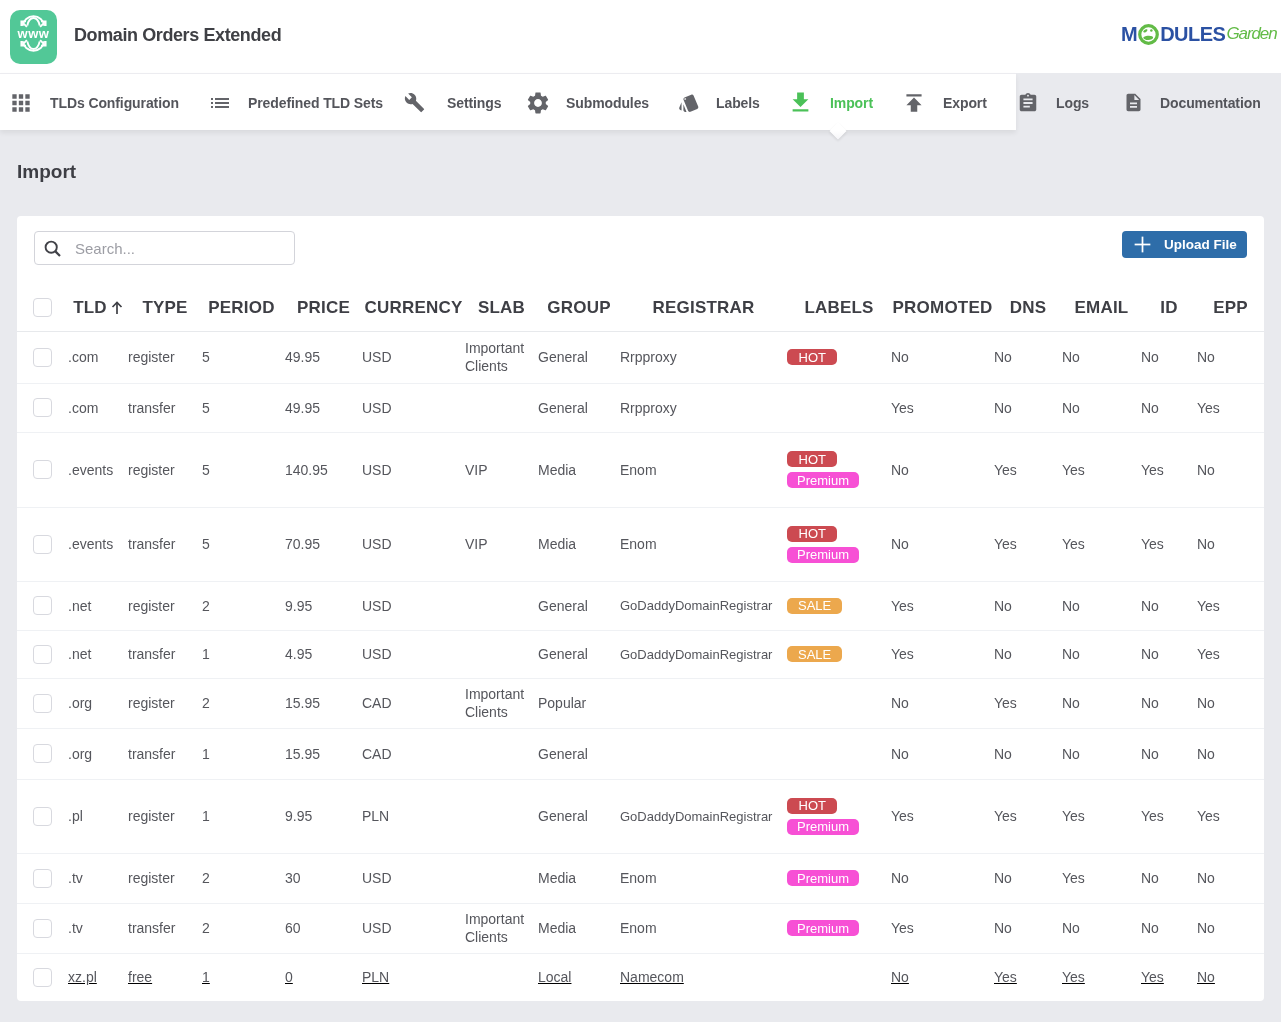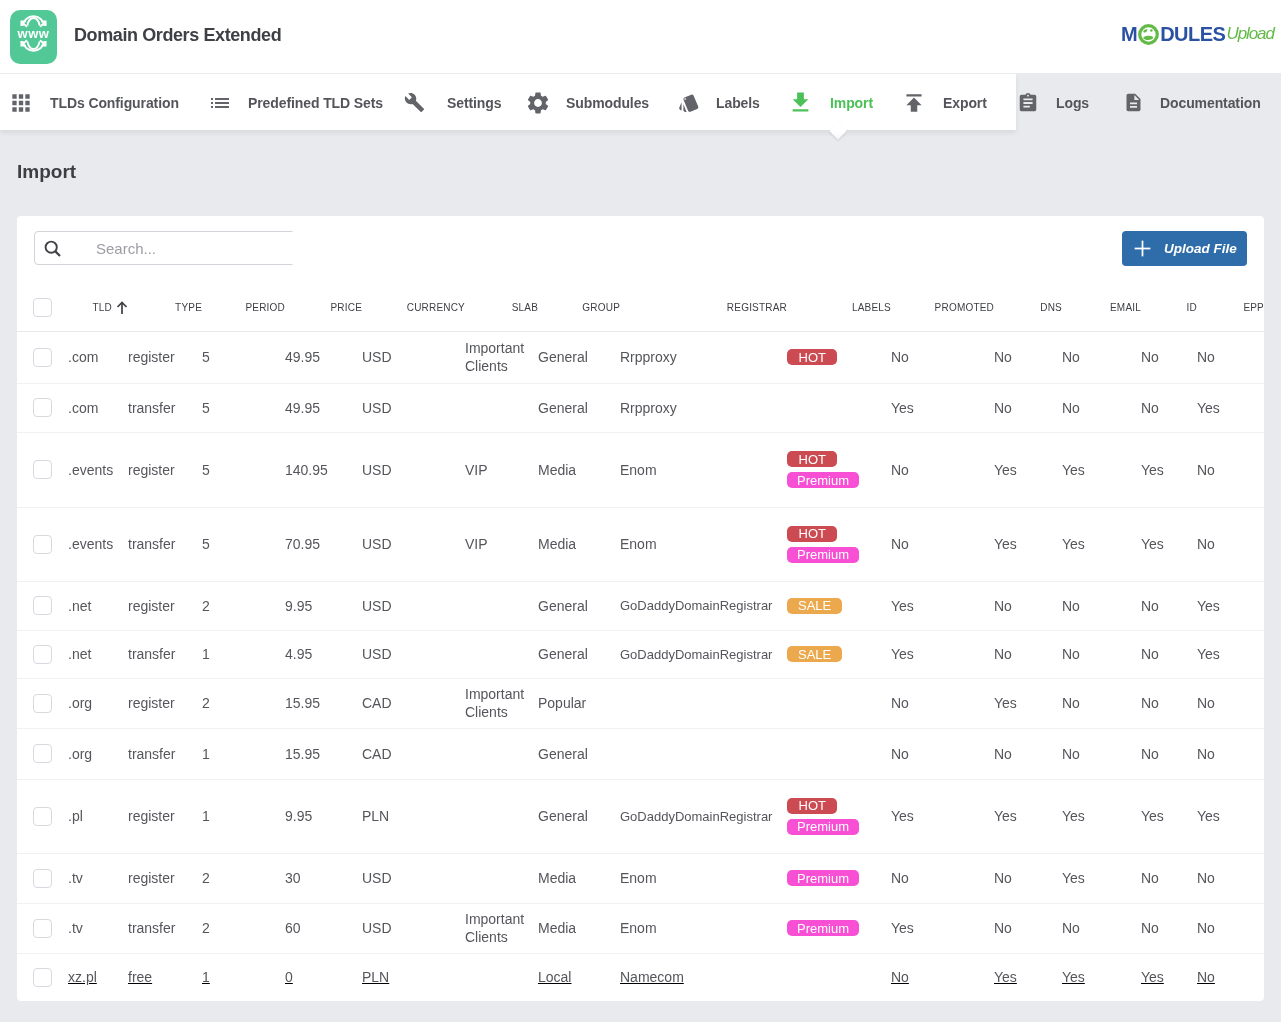--- a/index.html
+++ b/index.html
@@ -9,26 +9,26 @@
 .modtitle { position:absolute; left:74px; top:25px; font-size:18px; letter-spacing:-0.4px; font-weight:bold; color:#3f4045; }
 .mglogo { position:absolute; left:1121px; top:21px; height:26px; display:flex; align-items:center; }
 .navbar { position:absolute; left:0; top:73px; width:1016px; height:57px; background:#fff; border-top:1px solid #ececf0; box-shadow:0 3px 5px rgba(0,0,0,0.07); z-index:2; }
 .navitem { position:absolute; top:0; height:57px; display:flex; align-items:center; gap:16px; font-size:14px; letter-spacing:-0.1px; font-weight:bold; color:#54555b; }
 .navitem svg { flex:0 0 auto; }
 .navitem.active { color:#4bc158; }
 .caret { position:absolute; left:832px; top:125px; width:12px; height:12px; background:linear-gradient(135deg,#fff 49%,#f5f5f8); transform:rotate(45deg); z-index:3; box-shadow:1px 1px 3px rgba(0,0,0,0.10); }
 .pagetitle { position:absolute; left:17px; top:161px; font-size:19px; font-weight:bold; color:#3d3e44; z-index:1;}
 .card { position:absolute; left:17px; top:216px; width:1247px; height:785px; background:#fff; border-radius:4px; z-index:1; }
 .searchbox { position:absolute; left:17px; top:15px; width:261px; height:34px; border:1px solid #d3d4da; border-radius:4px; }
-.searchbox input { position:absolute; left:40px; top:0; width:210px; height:32px; border:none; outline:none; font-size:15px; color:#55565c; font-family:"Liberation Sans", sans-serif;margin-left:21px; }
+.searchbox input { position:absolute; left:40px; top:0; width:210px; height:32px; border:none; outline:none; font-size:15px; color:#55565c; font-family:"Liberation Sans", sans-serif; }
 .searchbox input::placeholder { color:#9c9da4; }
 .searchbox svg { position:absolute; left:8px; top:7px; }
-.upload { position:absolute; left:1105px; top:15px; width:125px; height:35px; background:#2e6da9; border-radius:4px; color:#fff; display:flex; align-items:center; justify-content:center; gap:11px; font-size:13.5px; font-weight:bold;font-style:italic; }
+.upload { position:absolute; left:1105px; top:15px; width:125px; height:27px; background:#2e6da9; border-radius:4px; color:#fff; display:flex; align-items:center; justify-content:center; gap:11px; font-size:13.5px; font-weight:bold; }
 table.grid { position:absolute; left:0; top:69px; width:1247px; border-collapse:collapse; table-layout:fixed; }
-table.grid th { font-size:10px; font-weight:normal; color:#3e3f45; text-align:right; letter-spacing:0.2px; }
+table.grid th { font-size:17px; font-weight:bold; color:#3e3f45; text-align:center; letter-spacing:0.2px; }
 table.grid td { font-size:14px; color:#55565c; text-align:left; vertical-align:middle; }
 table.grid thead tr { height:46px; }
 table.grid thead tr th { border-bottom:1px solid #e7e9ec; }
 table.grid tbody tr + tr td { border-top:1px solid #eff1f4; }
 .cb { width:19px; height:19px; border:1px solid #d8d9df; border-radius:4px; margin-left:16px; background:#fff; }
 .badge { display:inline-flex; align-items:center; justify-content:center; height:16px; padding:0 10px; border-radius:5px; color:#fff; font-size:13px; }
 .b-hot { background:#cc4a51; padding:0 11.5px; }
 .b-premium { background:#f750d5; }
 .b-sale { background:#eca84d; padding:0 11px; }
 .badges { display:flex; flex-direction:column; gap:5px; align-items:flex-start; }
@@ -62,21 +62,21 @@
   <div class="modtitle">Domain Orders Extended</div>
   <div class="mglogo">
     <span style="font-size:20px;font-weight:bold;color:#2b51a3;letter-spacing:-0.5px;">M</span>
     <svg width="21" height="21" viewBox="0 0 22 22" style="margin:0 1px;">
       <circle cx="11" cy="11" r="9.2" fill="#fff" stroke="#62bb46" stroke-width="3.4"></circle>
       <path d="M5.4 8.2 C6 6.4 8 5 9.4 5.6 C10.3 6.1 9.8 7.4 8.4 8.3 C7.1 9.1 5.8 9.1 5.4 8.2 Z" fill="#62bb46"></path>
       <circle cx="14" cy="6.9" r="1.3" fill="#62bb46"></circle>
       <path d="M6 13.6 C8.2 12.2 12.6 11.9 14.8 12.9 C16.4 13.7 16.2 15.2 14.4 16.1 C12.2 17.2 8.6 17.1 6.9 16 C5.5 15.1 5.2 14.3 6 13.6 Z" fill="#62bb46"></path>
     </svg>
     <span style="font-size:20px;font-weight:bold;color:#2b51a3;letter-spacing:-0.5px;">DULES</span>
-    <span style="font-size:17px;font-style:italic;color:#62bb46;letter-spacing:-1.1px;margin-left:1px;">Upload</span>
+    <span style="font-size:17px;font-style:italic;color:#62bb46;letter-spacing:-1.1px;margin-left:1px;">Garden</span>
   </div>
 </div>
 <div class="navbar">
   <div class="navitem" style="left:8px;">
     <svg width="26" height="26" viewBox="0 0 24 24" fill="#636469">
         <path d="M4 8h4V4H4v4zm6 12h4v-4h-4v4zm-6 0h4v-4H4v4zm0-6h4v-4H4v4zm6 0h4v-4h-4v4zm6-10v4h4V4h-4zm-6 4h4V4h-4v4zm6 6h4v-4h-4v4zm0 6h4v-4h-4v4z"></path>
       </svg>
     <span>TLDs Configuration</span>
   </div>
   <div class="navitem" style="left:208px;">

